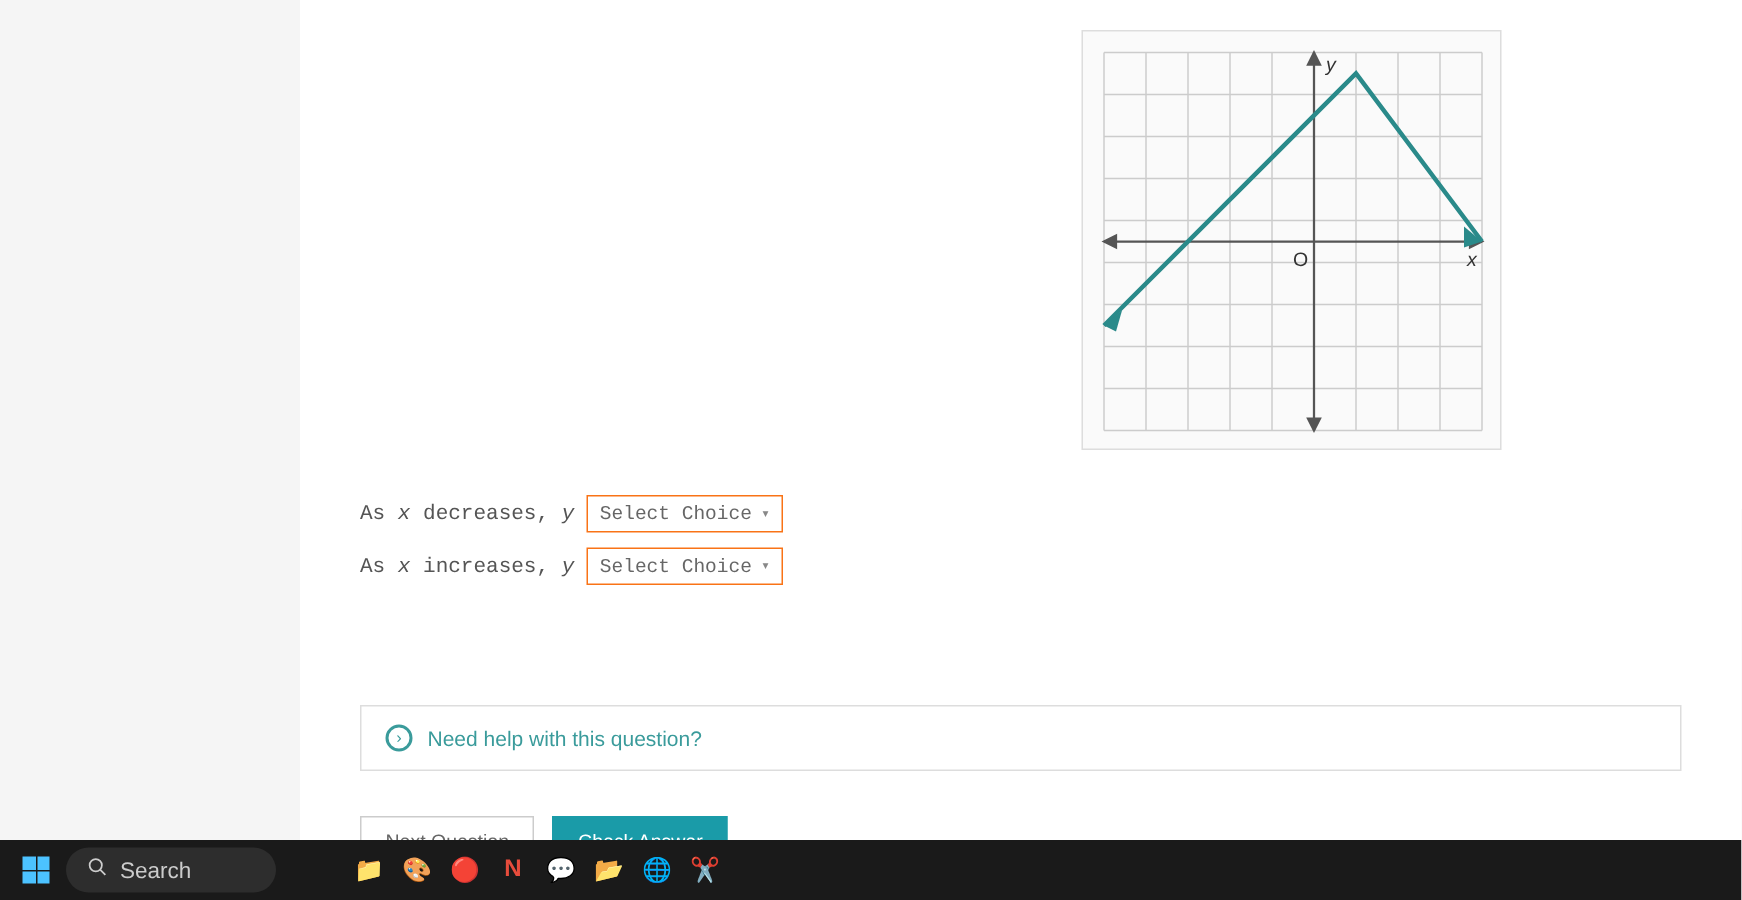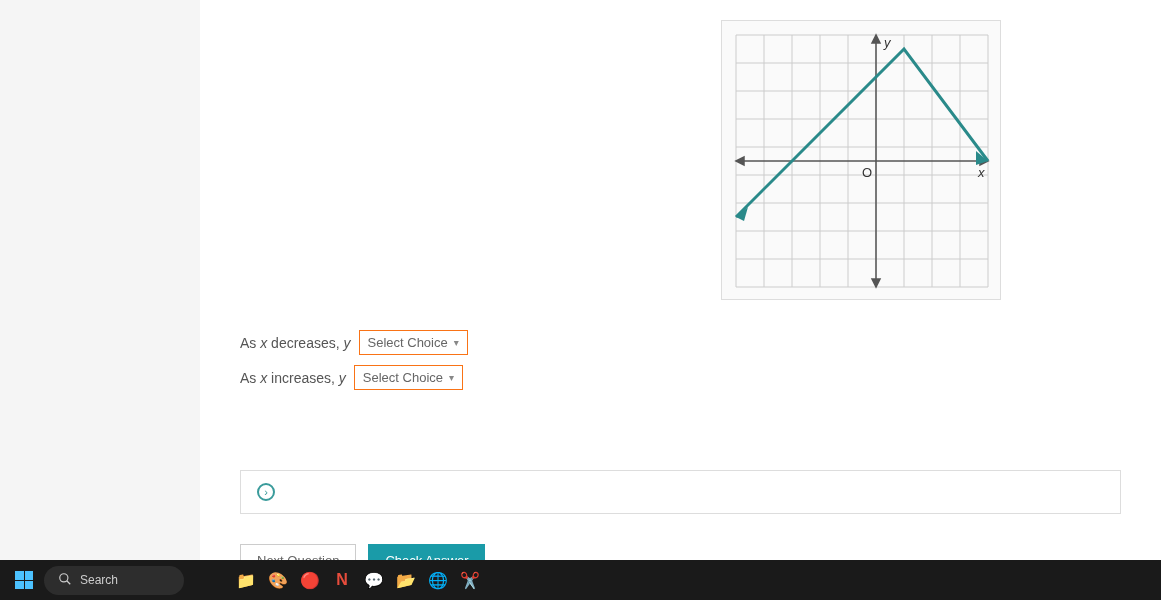--- a/index.html
+++ b/index.html
@@ -38,20 +38,21 @@
     .answer-section {
       margin-top: 30px;
     }
     .answer-row {
       display: flex;
       align-items: center;
       gap: 8px;
       margin-bottom: 10px;
       font-size: 14px;
       color: #555;
+      font-family: Liberation Mono, monospace;
     }
     .answer-row em { font-style: italic; }
     .select-box {
       border: 1px solid #f97316;
       padding: 4px 8px;
       font-size: 13px;
       color: #666;
       background: #fff;
       cursor: pointer;
       display: inline-flex;
@@ -130,21 +131,21 @@
     }
     .win-logo div { background: #4cc2ff; }
     .search-bar {
       background: #2d2d2d;
       border-radius: 16px;
       padding: 6px 14px;
       display: flex;
       align-items: center;
       gap: 8px;
       color: #ccc;
-      font-size: 12px;
+      font-size: 15px;
       width: 140px;
     }
     .tb-icon {
       width: 28px;
       height: 28px;
       display: flex;
       align-items: center;
       justify-content: center;
       font-size: 16px;
     }
@@ -214,20 +215,21 @@
       <span><span>As </span><em>x</em><span> increases, </span><em>y</em></span>
       <div class="select-box">
         <span>Select Choice</span>
         <span class="chevron">▾</span>
       </div>
     </div>
   </div>
 
   <div class="help-section">
     <span class="help-icon">›</span>
+    <span>Need help with this question?</span>
   </div>
 
   <div class="button-row">
     <button class="btn btn-secondary">Next Question</button>
     <button class="btn btn-primary">Check Answer</button>
   </div>
 </div>
 
 <div class="taskbar">
   <div class="start-btn">

